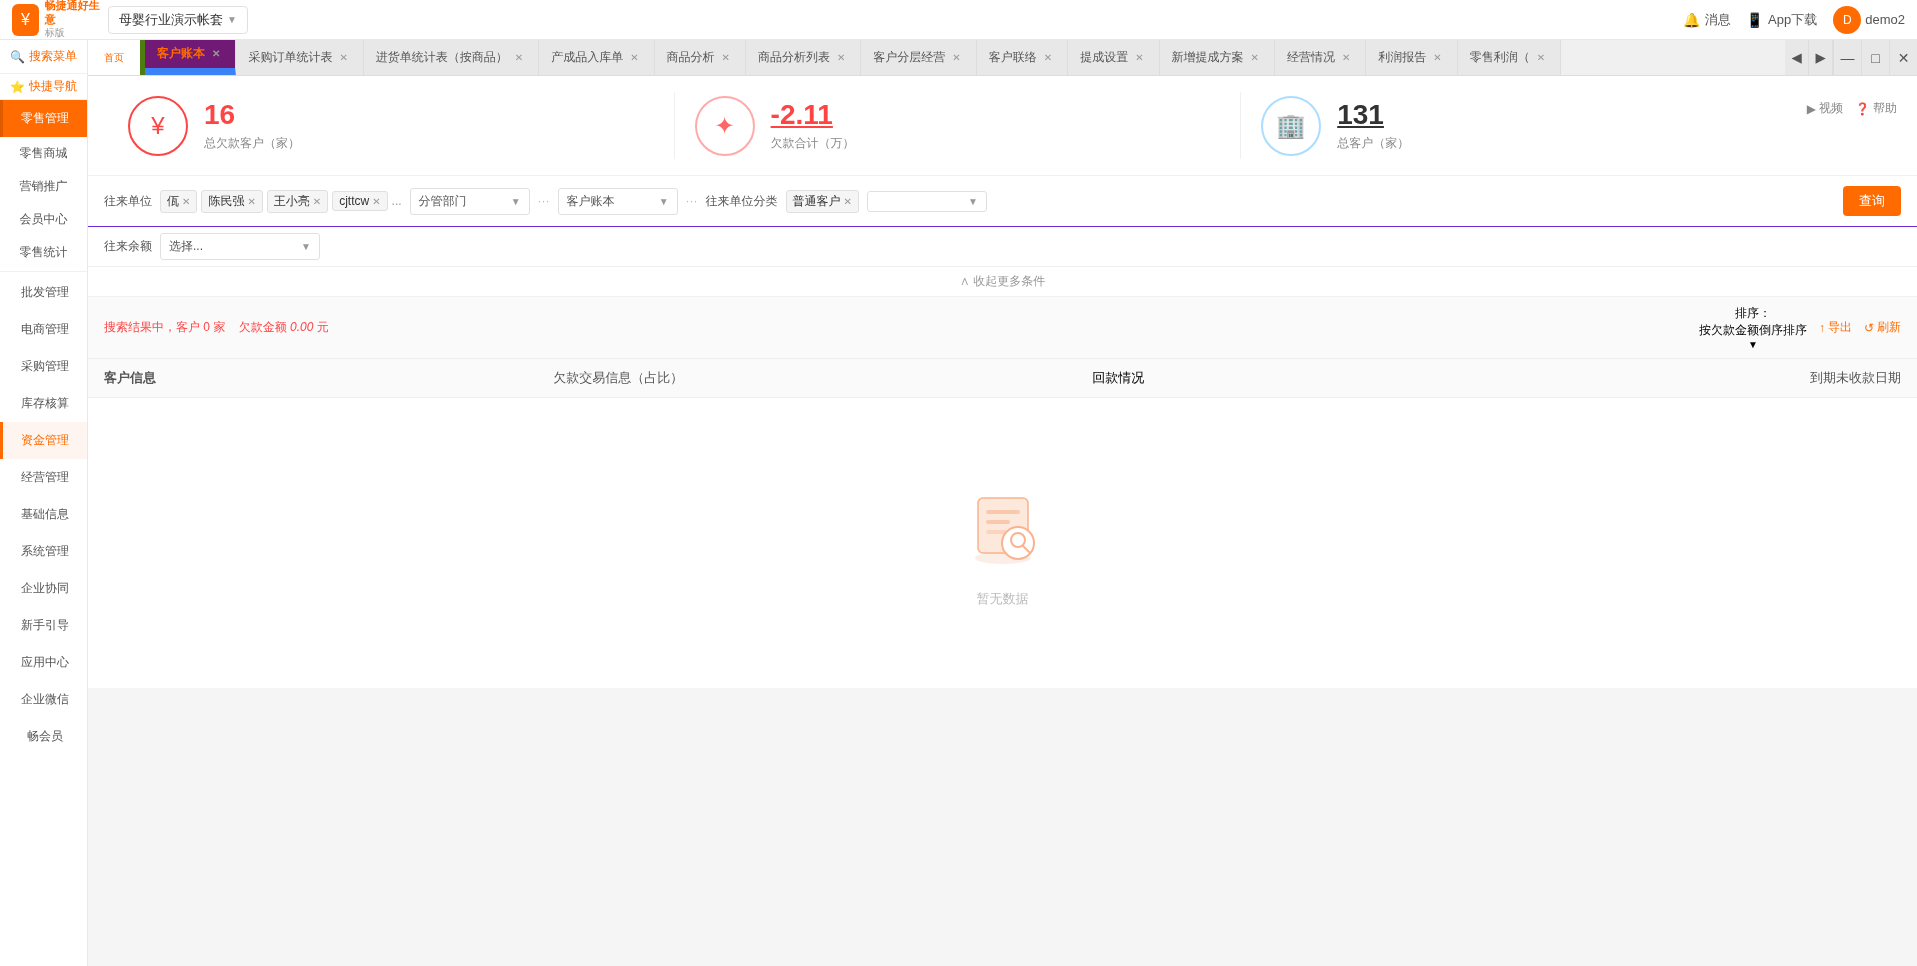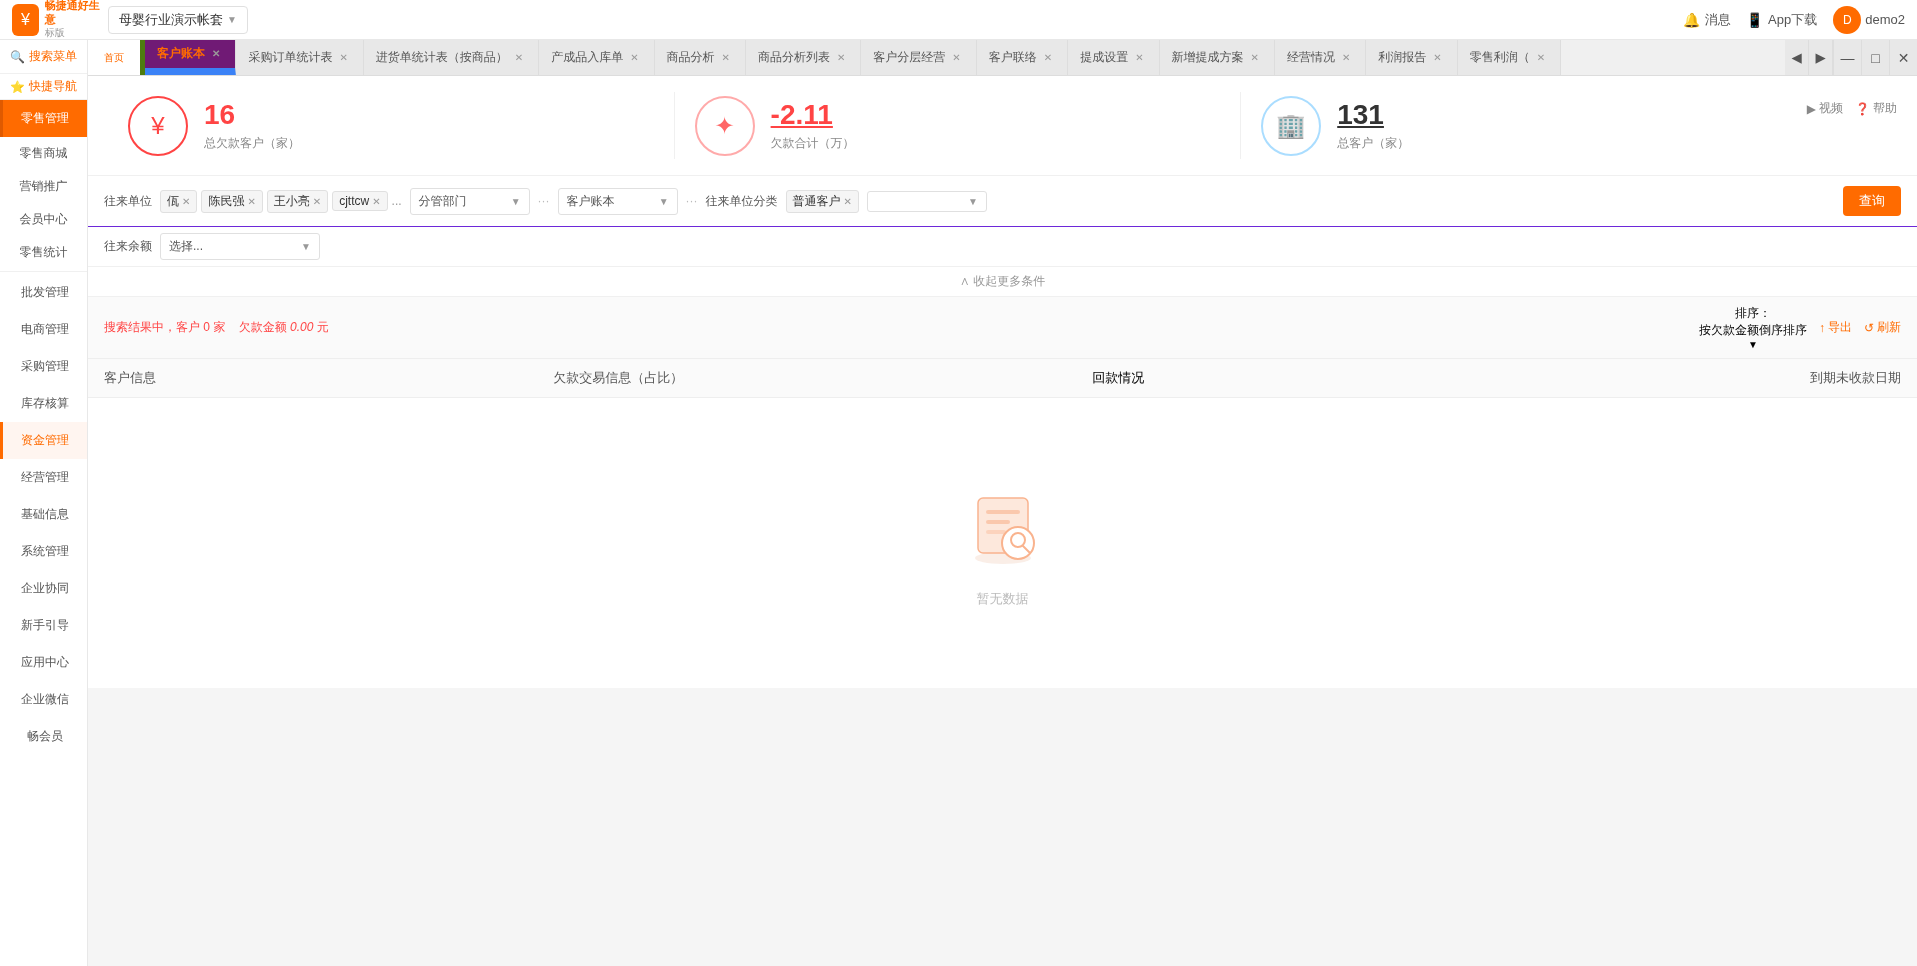--- a/index.html
+++ b/index.html
@@ -161,21 +161,21 @@
     .result-actions { display: flex; align-items: center; gap: 12px; }
     .sort-select { font-size: 12px; color: #000000; cursor: pointer; display: flex; align-items: center; gap: 0; flex-direction: column; }
     .action-btn {
       font-size: 12px; color: #ff6b00; cursor: pointer;
       display: flex; align-items: center; gap: 3px; border: none; background: none;
     }
 
     
     .data-table { width: 100%; background: #fff; }
     .table-header { display: flex; padding: 10px 16px; background: #fafafa; border-bottom: 1px solid #eee; }
-    .col-client { flex: 2.5; font-size: 13px; color: #555; font-weight: 400; }
+    .col-client { flex: 2.5; font-size: 13px; color: #555; font-weight: 700; }
     .col-debt { flex: 3; font-size: 13px; color: #555; font-weight: 500; }
     .col-repay { flex: 2.5; font-size: 13px; color: #000000; font-weight: 500; }
     .col-date { flex: 2; font-size: 13px; color: #555; font-weight: 500; text-align: right; }
 
     
     .empty-state {
       display: flex; flex-direction: column; align-items: center; justify-content: center;
       padding: 80px 20px; color: #ccc; font-size: 13px;
     }
     .empty-icon {

